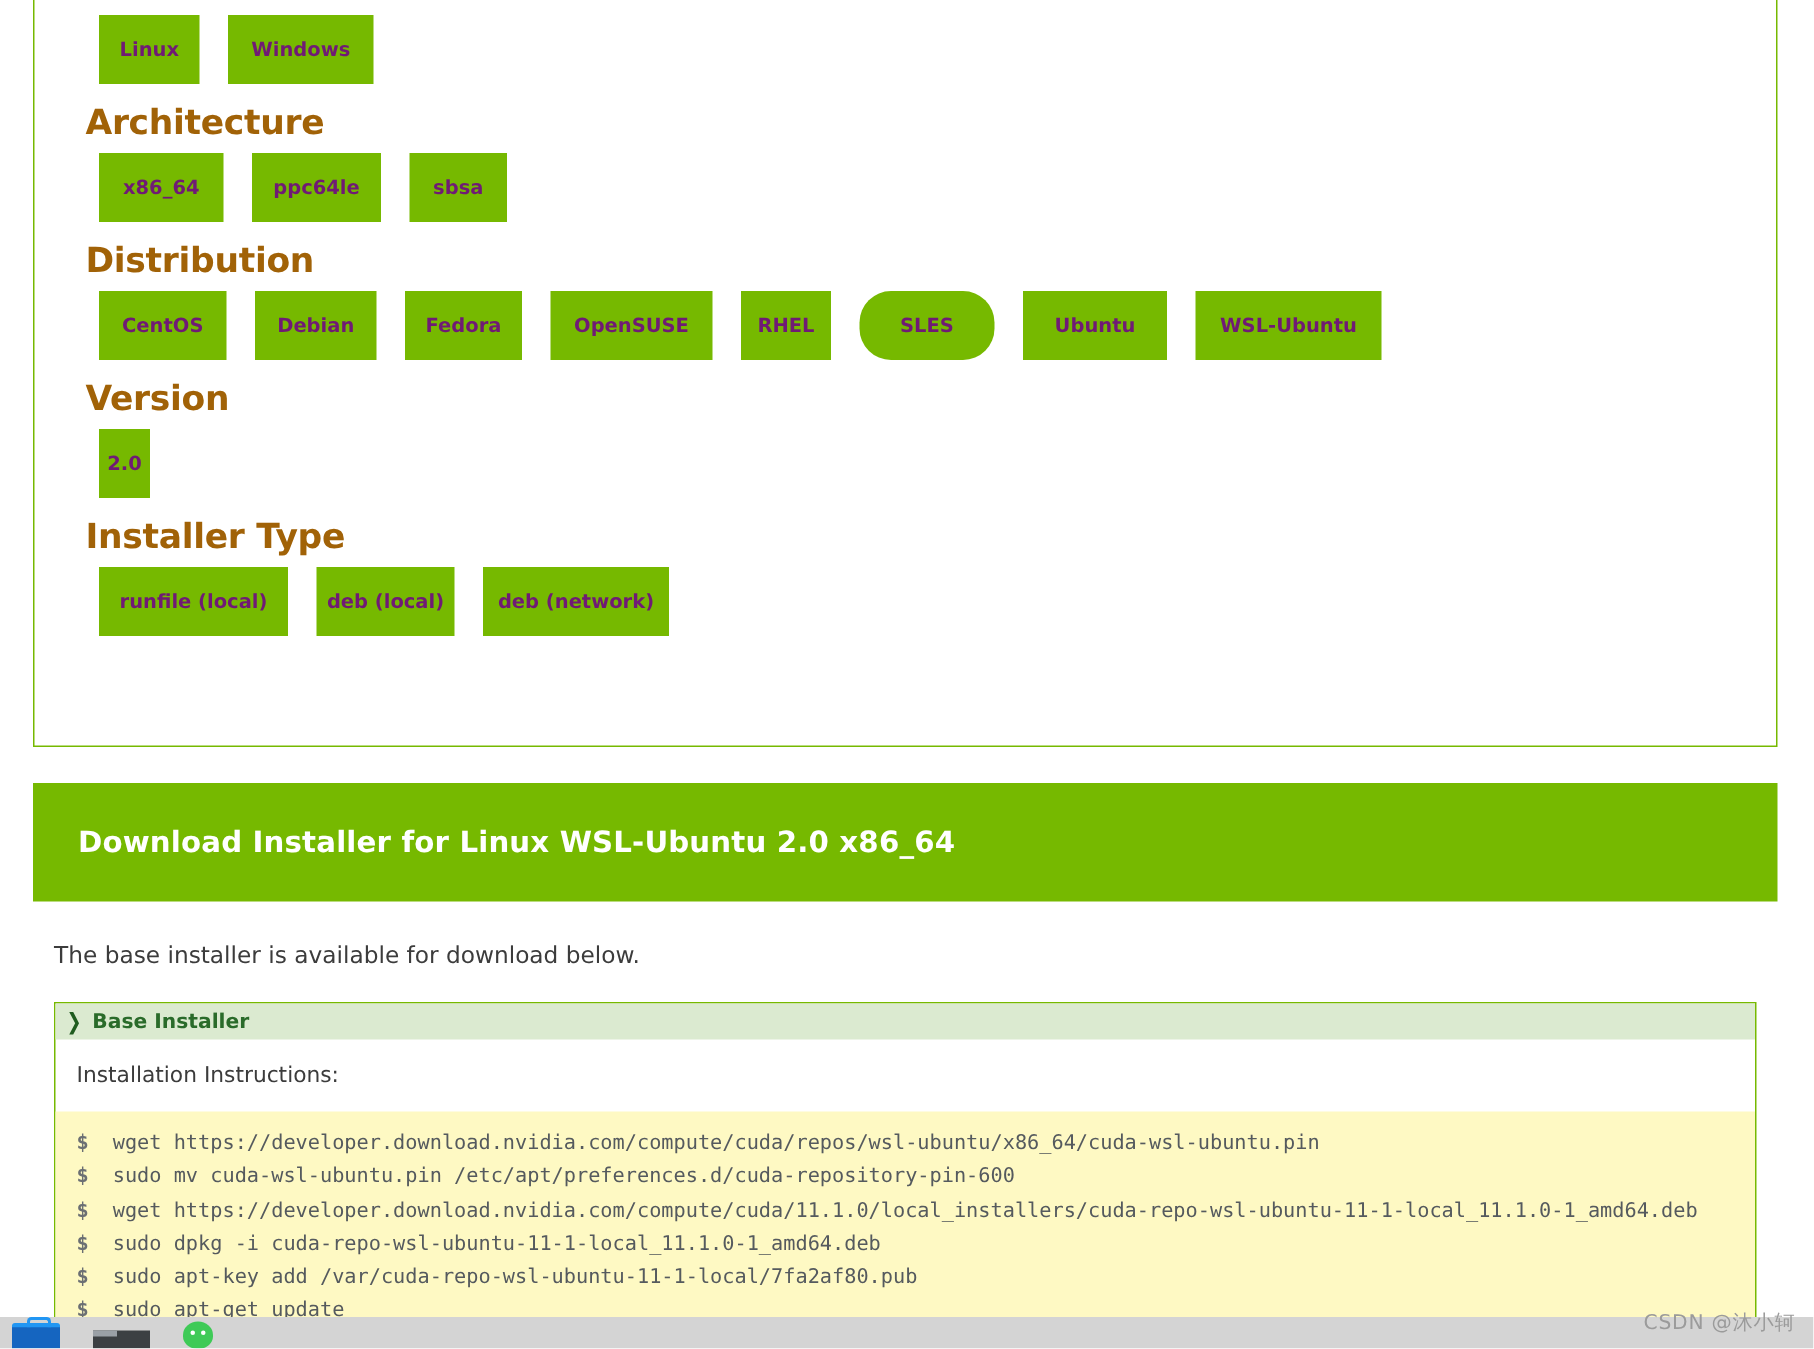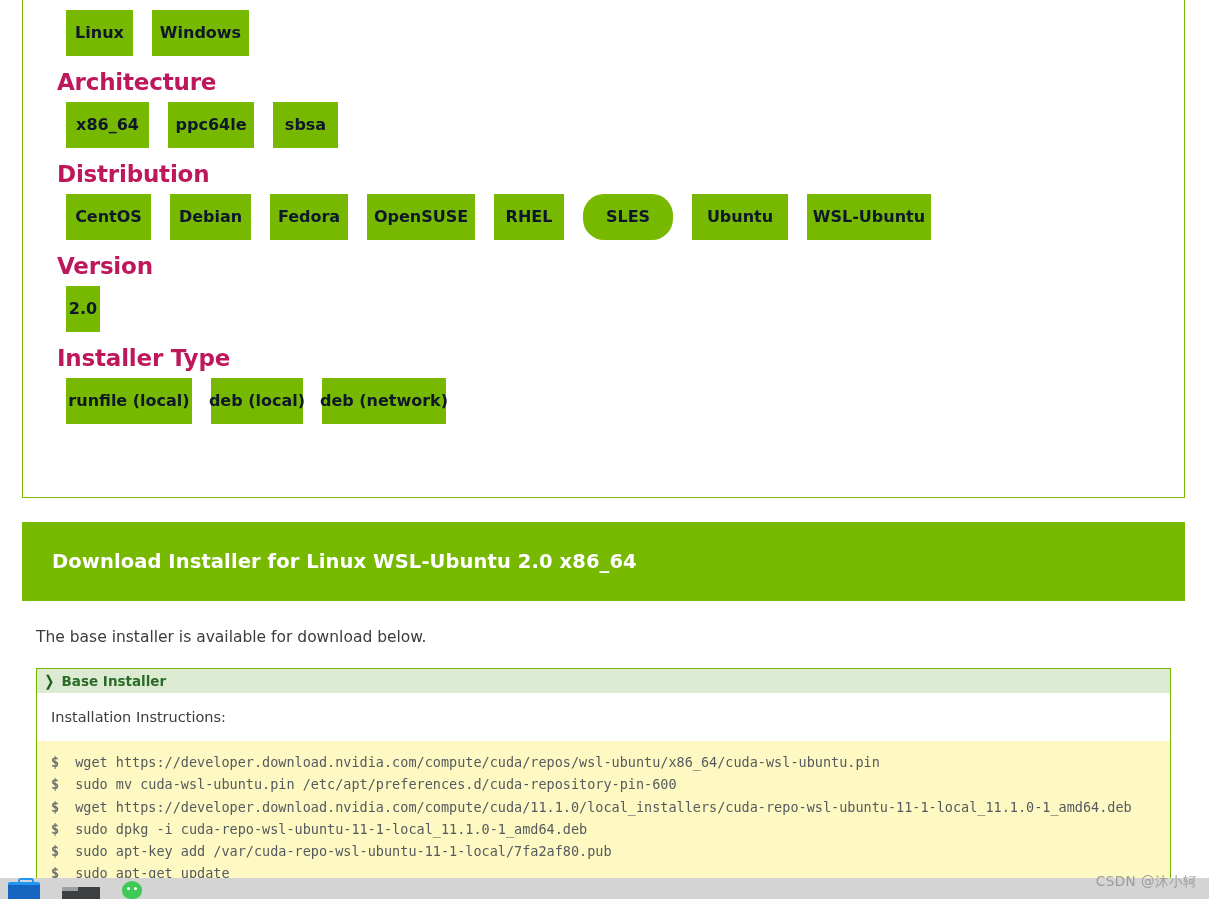--- a/index.html
+++ b/index.html
@@ -33,39 +33,39 @@
     top: 0;
     right: 0;
     bottom: 0;
     padding: 0;
   }
 
   .group-heading {
     font-family: "DejaVu Sans", sans-serif;
     font-size: 23px;
     font-weight: bold;
-    color: #be185d;
+    color: #a16207;
     letter-spacing: -0.2px;
     margin: 0;
     padding: 0 0 0 34px;
   }
 
   .btn-row {
     display: flex;
     align-items: flex-start;
     padding-left: 43px;
     gap: 0;
   }
 
   .opt-btn {
     background: #76b900;
-    color: #0f172a;
+    color: #701a75;
     border: none;
     font-family: "DejaVu Sans", sans-serif;
-    font-size: 16px;
+    font-size: 13px;
     font-weight: bold;
     line-height: 1;
     padding: 0;
     height: 46px;
     display: inline-flex;
     align-items: center;
     justify-content: center;
     cursor: pointer;
     box-sizing: border-box;
     margin-right: 19px;
@@ -262,21 +262,21 @@
         <button class="opt-btn" style="width: 83px;">x86_64</button>
         <button class="opt-btn" style="width: 86px;">ppc64le</button>
         <button class="opt-btn" style="width: 65px;">sbsa</button>
       </div>
       <div class="group-heading" style="margin-top: 13px; margin-bottom: 7px;">Distribution</div>
       <div class="btn-row" style="margin-bottom: 10px;">
         <button class="opt-btn" style="width: 85px;">CentOS</button>
         <button class="opt-btn" style="width: 81px;">Debian</button>
         <button class="opt-btn" style="width: 78px; text-align: right;">Fedora</button>
         <button class="opt-btn" style="width: 108px;">OpenSUSE</button>
-        <button class="opt-btn" style="width: 70px; text-align: right;">RHEL</button>
+        <button class="opt-btn" style="width: 60px; text-align: right;">RHEL</button>
         <button class="opt-btn" style="width: 90px; border-radius: 21px;">SLES</button>
         <button class="opt-btn" style="width: 96px;">Ubuntu</button>
         <button class="opt-btn" style="width: 124px;">WSL-Ubuntu</button>
       </div>
       <div class="group-heading" style="margin-top: 13px; margin-bottom: 7px;">Version</div>
       <div class="btn-row" style="margin-bottom: 10px;">
         <button class="opt-btn" style="width: 33px;">2.0</button>
       </div>
       <div class="group-heading" style="margin-top: 13px; margin-bottom: 7px;">Installer Type</div>
       <div class="btn-row" style="margin-bottom: 10px;">

